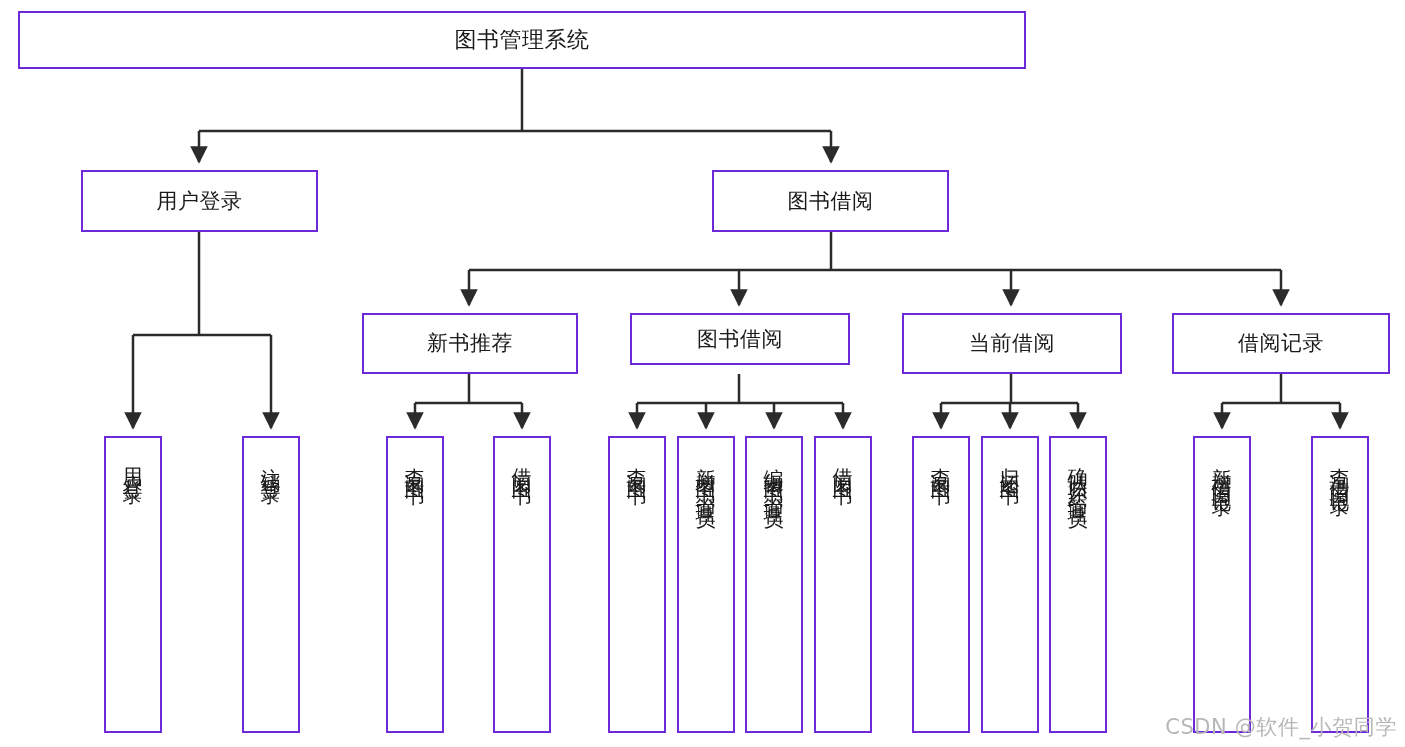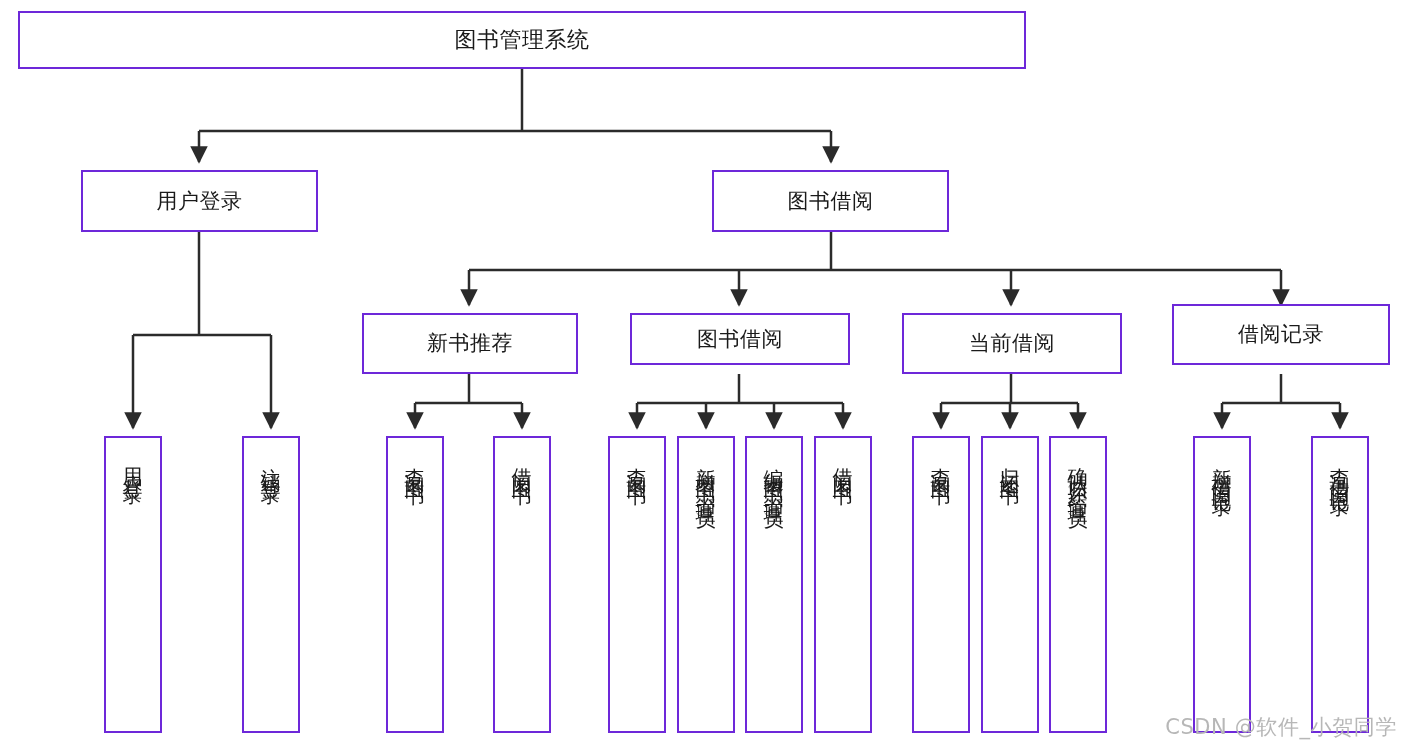--- a/index.html
+++ b/index.html
@@ -138,21 +138,21 @@
 
   <div class="node horiz" style="left:362px; top:313px; width:216px; height:61px;">
     <span>新书推荐</span>
   </div>
   <div class="node horiz" style="left:630px; top:313px; width:220px; height:52px;">
     <span>图书借阅</span>
   </div>
   <div class="node horiz" style="left:902px; top:313px; width:220px; height:61px;justify-content:center;">
     <span>当前借阅</span>
   </div>
-  <div class="node horiz" style="left:1172px; top:304px; width:218px; height:61px;">
+  <div class="node horiz" style="left:1172px; top:313px; width:218px; height:61px;">
     <span>借阅记录</span>
   </div>
 
   <div class="node leaf" style="left:104px; top:436px; width:58px; height:297px;">
     <span class="vtext">用户登录</span>
   </div>
   <div class="node leaf" style="left:242px; top:436px; width:58px; height:297px;">
     <span class="vtext">注销登录</span>
   </div>
 

